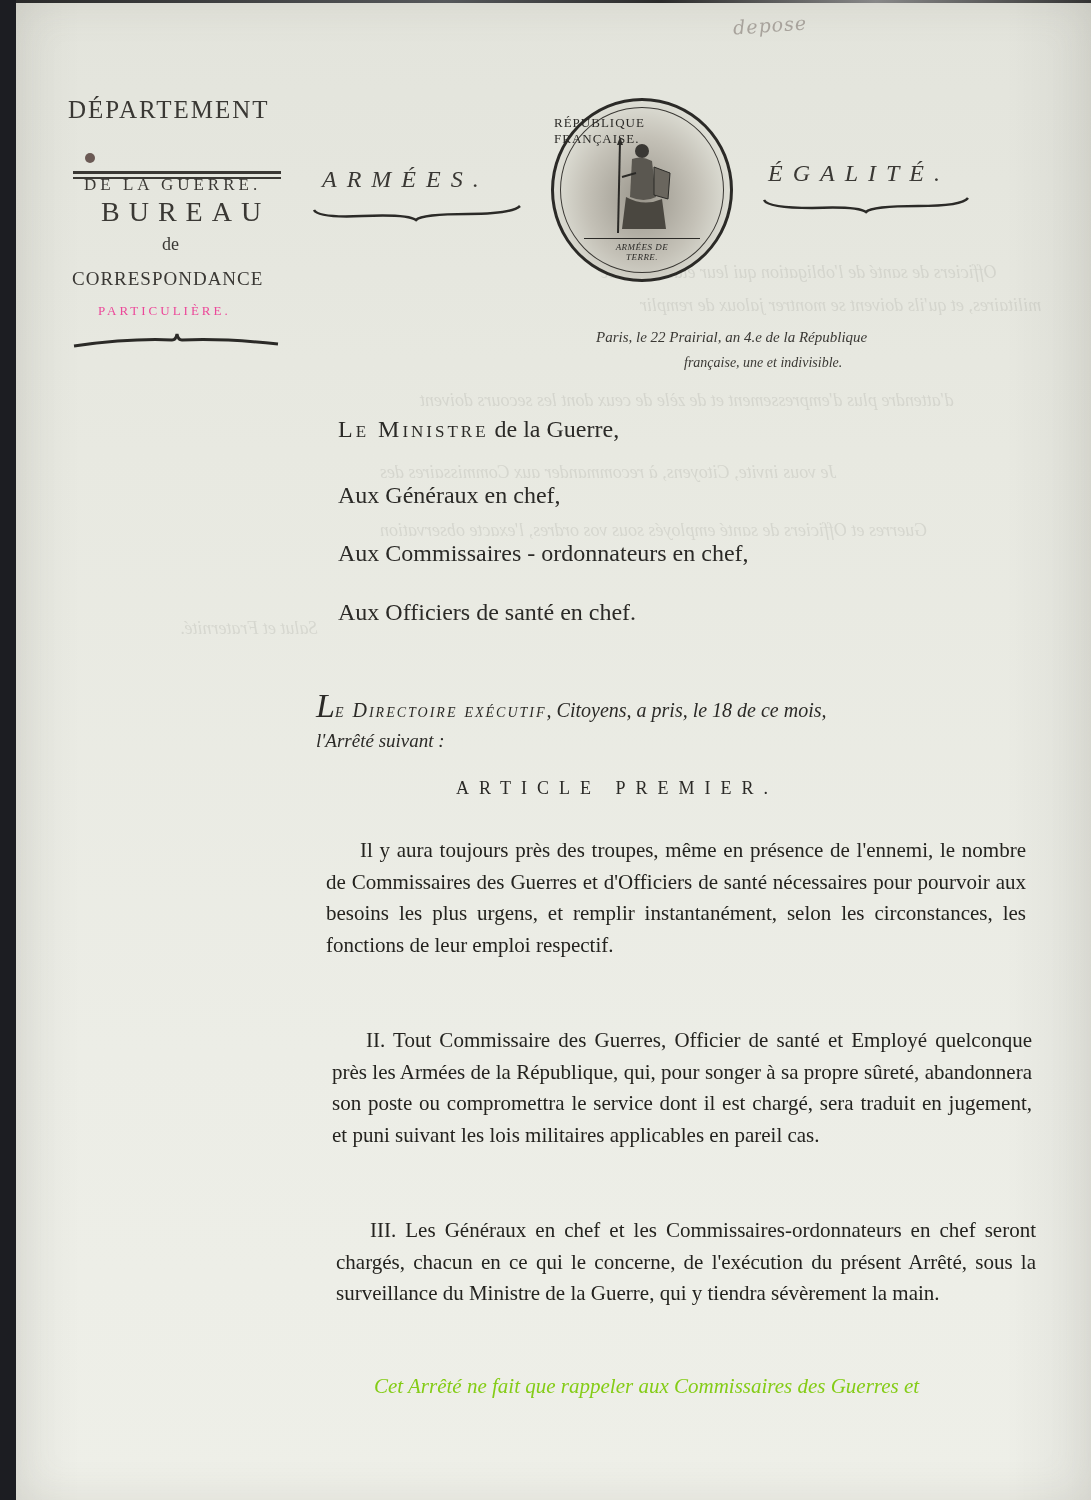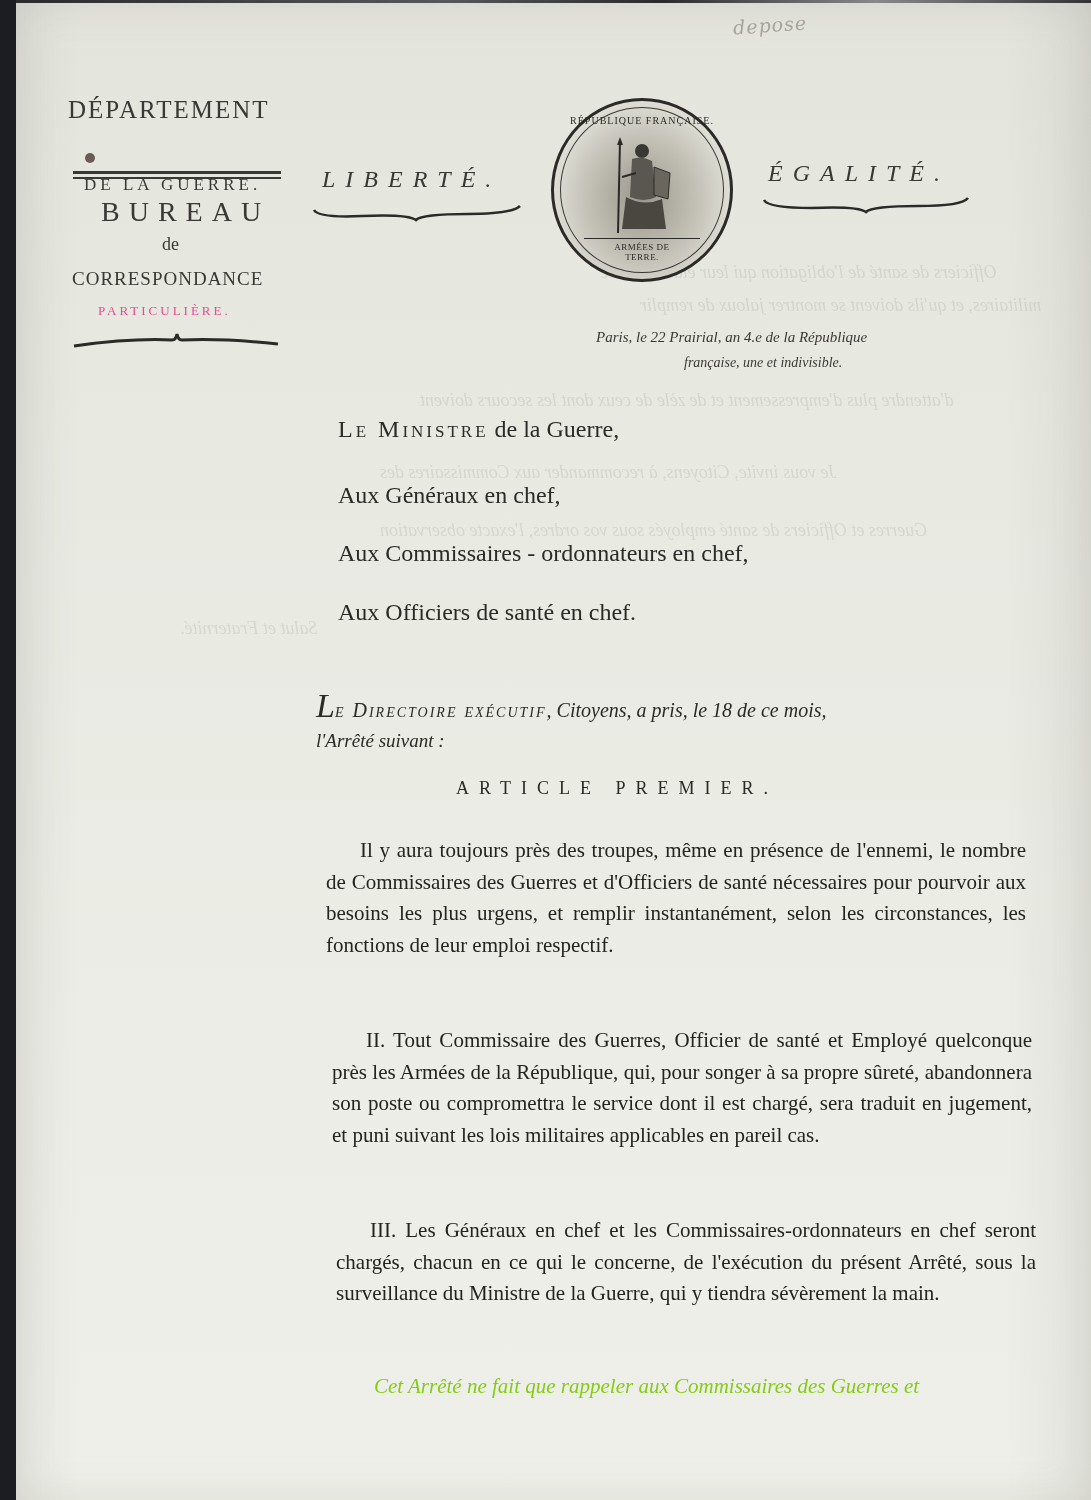--- a/index.html
+++ b/index.html
@@ -36,23 +36,23 @@
   .bureau-part { left: 98px; top: 303px; font-size: 13px; letter-spacing: 3px; color: #ec4899; }
   .motto { font-style: italic; font-size: 24px; letter-spacing: 10px; color: #3a3834; }
   .motto-l { left: 322px; top: 166px; }
   .motto-r { left: 768px; top: 160px; }
   .seal {
     left: 551px; top: 98px; width: 182px; height: 184px; border-radius: 50%;
     border: 3px solid #2b2a27; box-sizing: border-box;
     background: radial-gradient(ellipse at 50% 55%, #9a968c 0%, #c4c1b7 45%, #e2e3da 75%);
   }
   .seal-inner { left: 6px; top: 6px; right: 6px; bottom: 6px; border-radius: 50%; border: 1px solid #3a3834; }
-  .seal-text-top { left: 0; right: 0; top: 14px; text-align: center; font-size: 10px; letter-spacing: 1px; }
+  .seal-text-top { left: 0; right: 0; top: 14px; font-size: 13px; letter-spacing: 1px; }
   .seal-figure { left: 60px; top: 36px; width: 58px; height: 100px; }
-  .seal-bottom { left: 30px; right: 30px; top: 137px; border-top: 1px solid #2b2a27; text-align: center; font-size: 9px; line-height: 10px; padding-top: 3px; letter-spacing: 0.5px; }
+  .seal-bottom { left: 30px; right: 30px; top: 137px; border-top: 1px solid #2b2a27; text-align: center; font-size: 9px; line-height: 10px; padding-top: 3px; letter-spacing: 0.5px; font-style: italic; }
   .dateline { left: 596px; top: 329px; font-style: italic; font-size: 15px; color: #3a3834; }
   .dateline2 { left: 684px; top: 355px; font-style: italic; font-size: 14px; color: #3a3834; }
   .addr { font-size: 24px; color: #2b2a27; left: 338px; }
   .addr-sc { letter-spacing: 3px; font-variant: small-caps; }
   .dirline { left: 316px; top: 687px; font-style: italic; font-size: 20px; color: #2b2a27; }
   .dirline .big { font-size: 34px; }
   .dirline .sc { font-variant: small-caps; letter-spacing: 2px; }
   .dirline2 { left: 316px; top: 730px; font-style: italic; font-size: 19px; color: #2b2a27; }
   .art-title { left: 456px; top: 778px; font-size: 18px; letter-spacing: 10px; color: #2b2a27; }
   .para { font-size: 21px; line-height: 31.5px; color: #24231f; text-align: justify; text-align-last: left; width: 700px; left: 326px; }
@@ -83,21 +83,21 @@
 <div class="abs dot-stain"></div>
 <div class="abs double-rule"></div>
 <div class="abs bureau caps">Bureau</div>
 <div class="abs bureau-de">de</div>
 <div class="abs bureau-corr caps">Correspondance</div>
 <div class="abs bureau-part caps">particulière.</div>
 <svg class="abs" style="left:72px;top:332px;" width="210" height="20">
   <path d="M2 14 Q 60 6 100 8 Q 104 8 105 2 Q 106 8 110 8 Q 150 6 206 12" stroke="#2b2a27" stroke-width="3" fill="none"></path>
 </svg>
 
-<div class="abs motto motto-l">LIBERTÉ.</div>
+<div class="abs motto motto-l">ARMÉES.</div>
 <svg class="abs" style="left:312px;top:204px;" width="212" height="20">
   <path d="M2 6 Q 6 14 50 12 Q 96 10 104 16 Q 110 10 156 10 Q 200 10 208 2" stroke="#2b2a27" stroke-width="2.5" fill="none"></path>
 </svg>
 <div class="abs motto motto-r">ÉGALITÉ.</div>
 <svg class="abs" style="left:762px;top:196px;" width="210" height="20">
   <path d="M2 4 Q 6 12 50 12 Q 96 10 104 16 Q 110 10 156 10 Q 200 10 206 2" stroke="#2b2a27" stroke-width="2.5" fill="none"></path>
 </svg>
 
 <div class="abs seal">
   <div class="abs seal-inner"></div>

